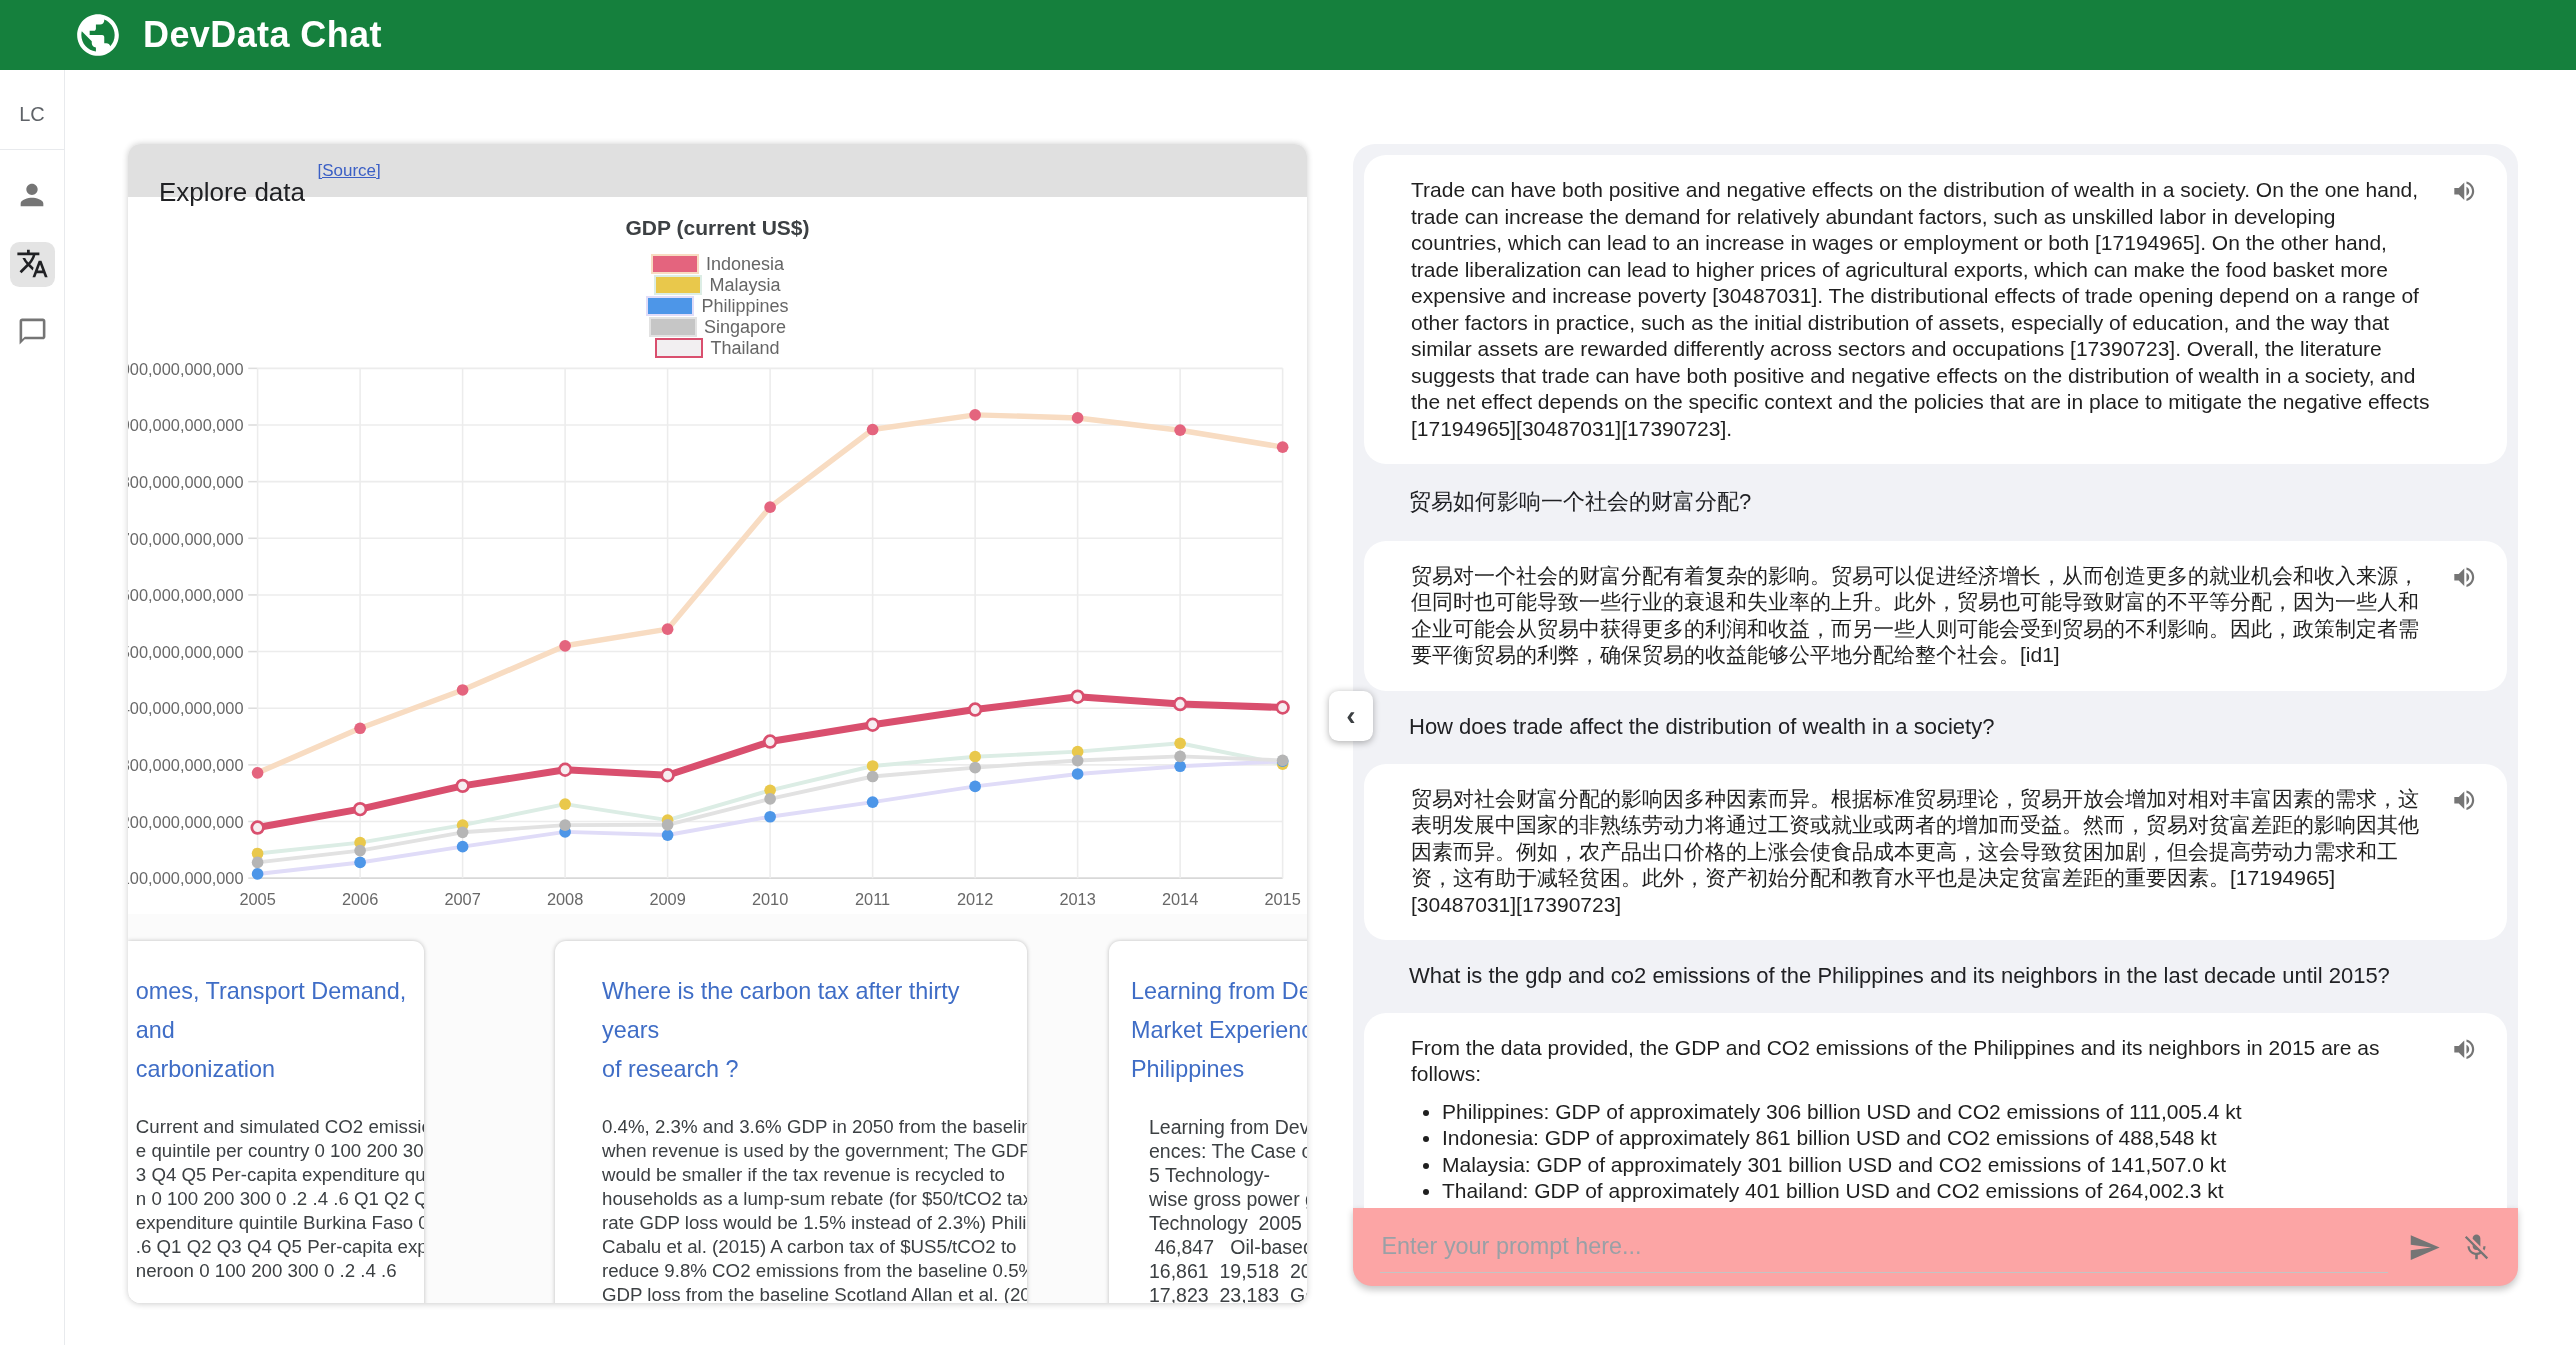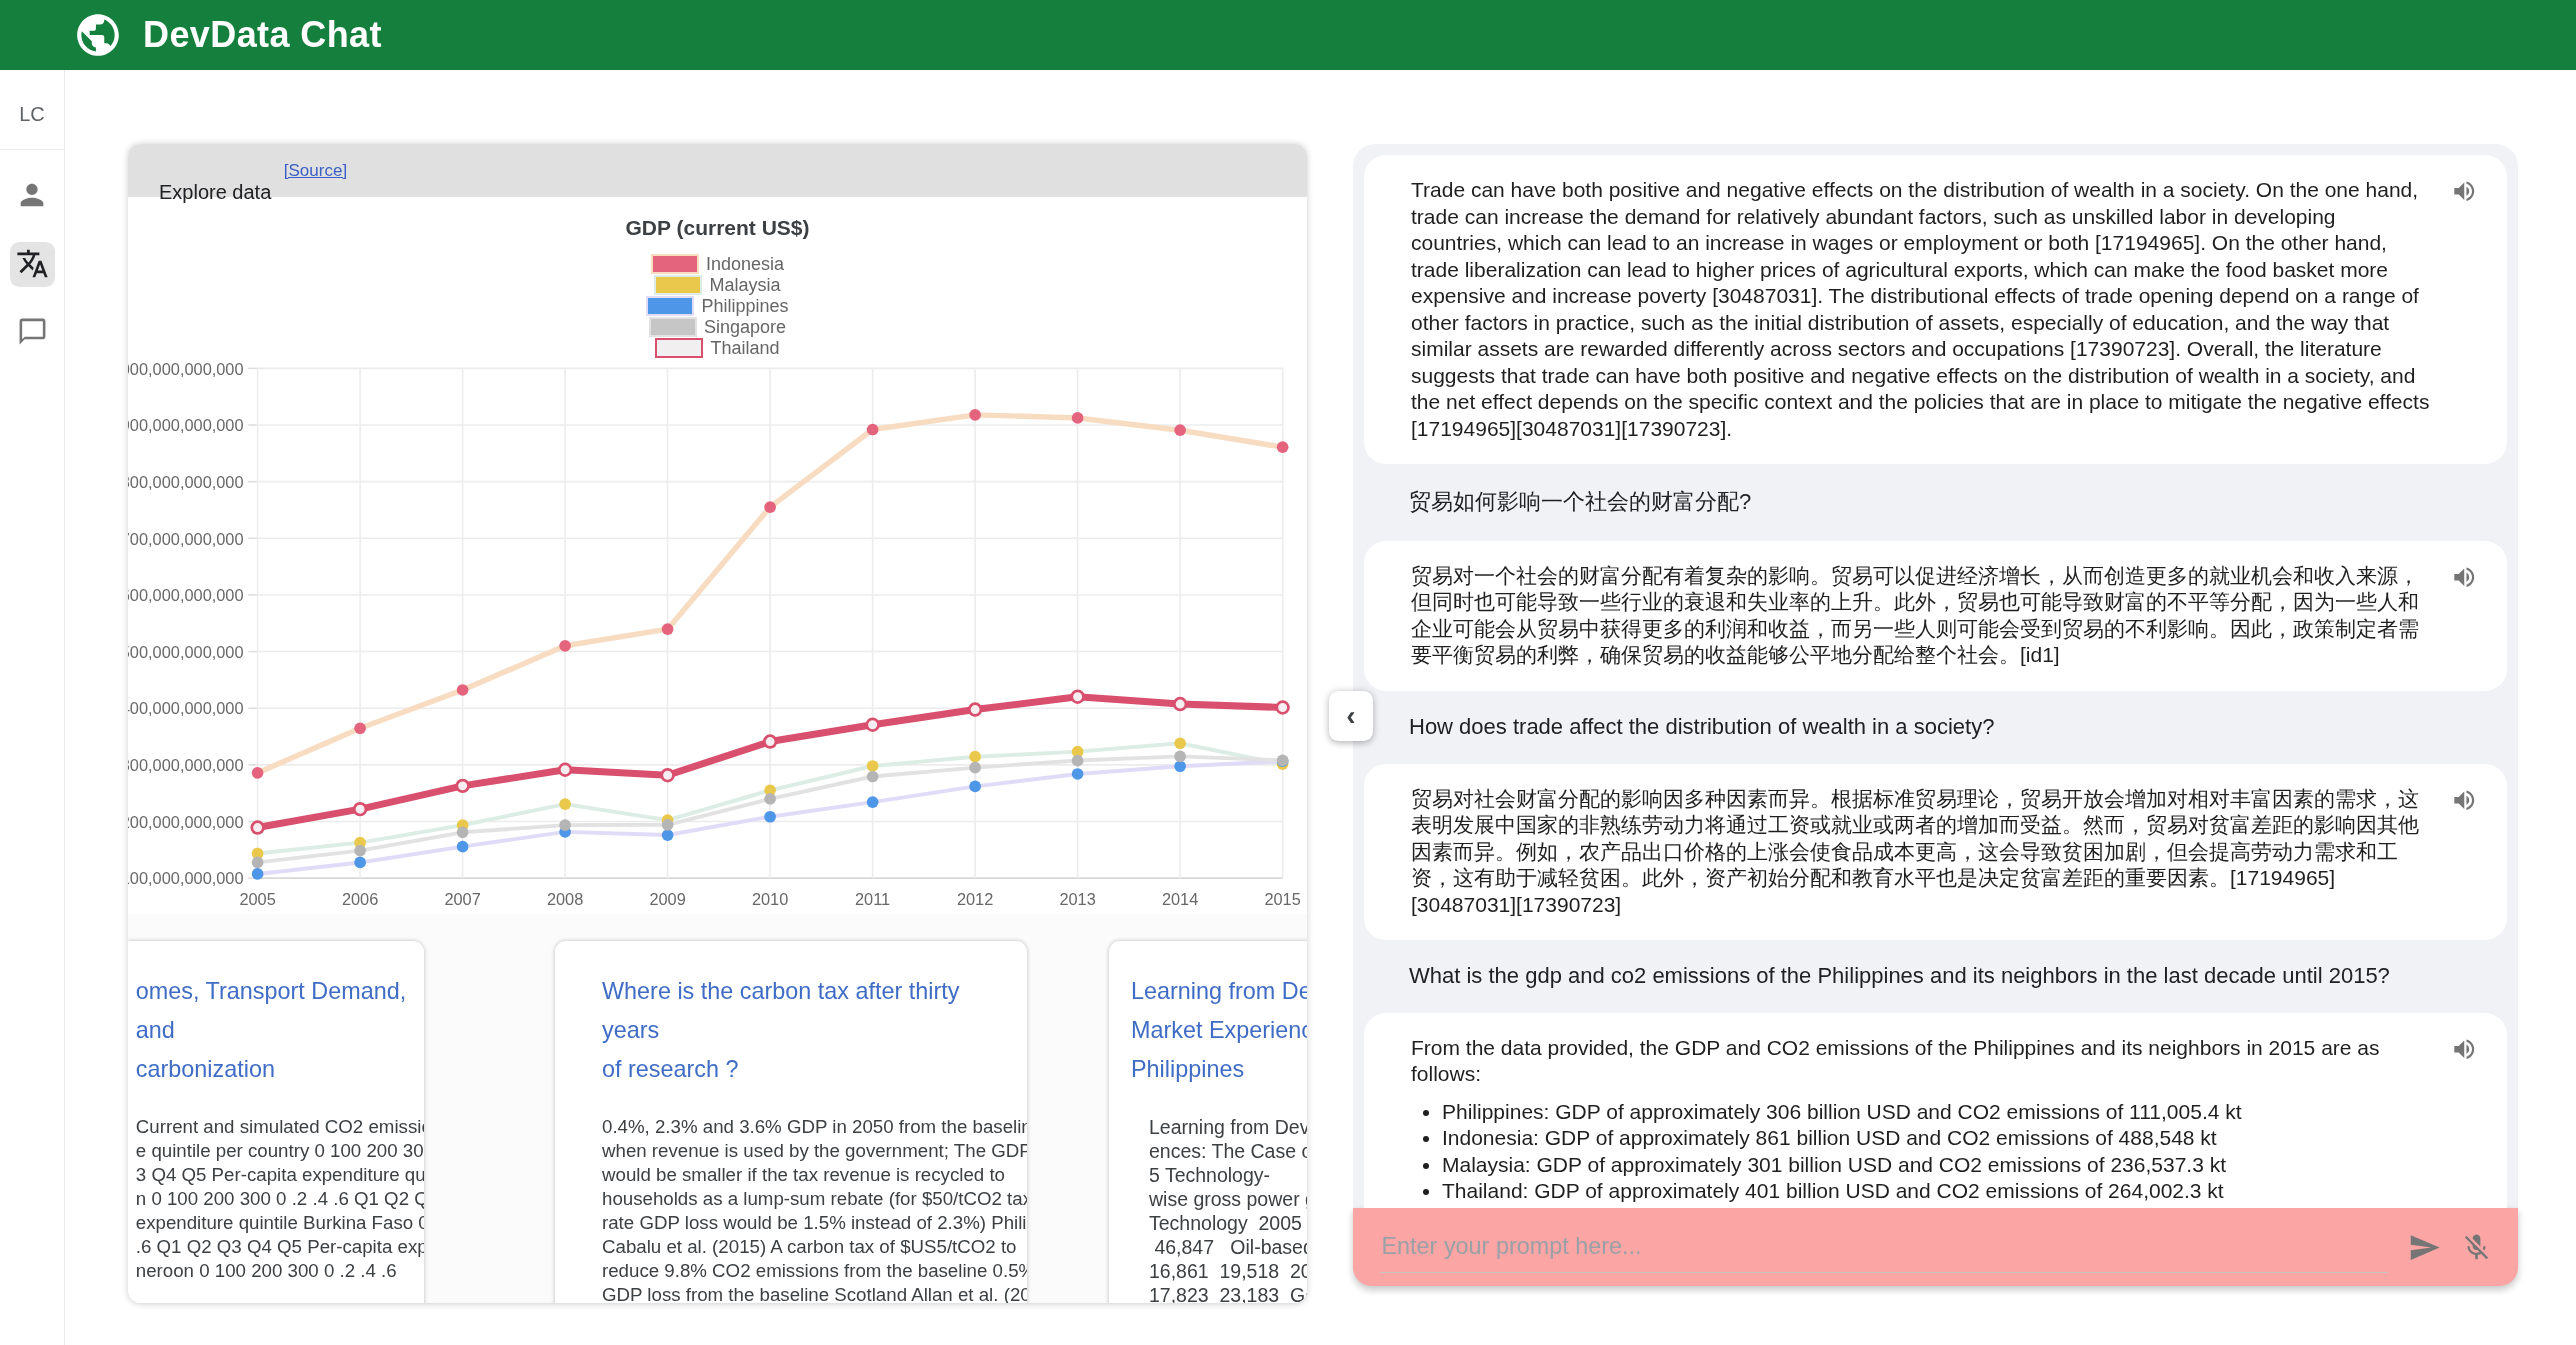--- a/index.html
+++ b/index.html
@@ -15,21 +15,21 @@
   .app-title{color:#fff;font-size:36px;font-weight:bold;margin-left:20px;letter-spacing:0.4px;}
   
   .sidebar{position:absolute;left:0;top:70px;width:65px;height:1276px;background:#fff;border-right:1.6px solid #e8eaed;display:flex;flex-direction:column;align-items:center;box-sizing:border-box;}
   .initials{margin-top:33px;font-size:20px;color:#5f6368;}
   .side-divider{width:65px;border-bottom:1.6px solid #e8eaed;margin-top:23.4px;}
   .side-icon{margin-top:23.4px;width:45px;height:45px;display:flex;align-items:center;justify-content:center;border-radius:9.4px;cursor:pointer;}
   .side-icon.selected{background:#e4e4e4;}
   
   .explore-panel{position:absolute;left:128px;top:144px;width:1179px;height:1159px;background:#fff;border-radius:12.5px;box-shadow:0 0.8px 6.2px rgba(0,0,0,.20);overflow:hidden;}
   .gray-bar{height:53px;background:#e0e0e0;display:flex;align-items:center;padding:0 31px;}
-  .explore-title{font-size:20px;color:#202124;margin-top:44px;}
+  .explore-title{font-size:26px;color:#202124;margin-top:44px;}
   .source-link{margin-left:12.5px;font-size:17px;color:#3b5fc5;text-decoration:underline;cursor:pointer;}
   .chart-title{text-align:center;margin-top:18.7px;font-size:21px;font-weight:600;color:#3c4043;}
   #chart-legend{display:flex;justify-content:center;align-items:center;margin-top:14px;flex-direction:column;}
   .legend-item{display:flex;align-items:center;margin:0 11px;cursor:pointer;}
   .legend-swatch{width:48px;height:20px;border:2.3px solid;box-sizing:border-box;}
   .legend-label{font-size:18px;color:#666;margin-left:7px;}
   #chart-svg{display:block;}
   .docs-bar{height:50px;background:#e0e0e0;display:flex;align-items:center;padding:0 31px;font-size:26px;color:#202124;}
   .docs-area{position:relative;height:419px;background:#fbfbfb;}
   .doc-card{position:absolute;top:27px;height:381px;background:#fff;border-radius:11px;box-shadow:0 0.8px 4.7px rgba(0,0,0,.25);padding:31px 47px;box-sizing:border-box;overflow:hidden;}
@@ -308,21 +308,21 @@
         </span>
     </div>
 
     <div class="question">What is the gdp and co2 emissions of the Philippines and its neighbors in the last decade until 2015?</div>
 
     <div class="bubble">
       <div>From the data provided, the GDP and CO2 emissions of the Philippines and its neighbors in 2015 are as follows:</div>
       <ul class="bullets">
         <li>Philippines: GDP of approximately 306 billion USD and CO2 emissions of 111,005.4 kt</li>
         <li>Indonesia: GDP of approximately 861 billion USD and CO2 emissions of 488,548 kt</li>
-        <li>Malaysia: GDP of approximately 301 billion USD and CO2 emissions of 236,537.3 kt</li>
+        <li>Malaysia: GDP of approximately 301 billion USD and CO2 emissions of 141,507.0 kt</li>
         <li>Thailand: GDP of approximately 401 billion USD and CO2 emissions of 264,002.3 kt</li>
         <li>Singapore: GDP of approximately 308 billion USD and CO2 emissions of 45,431.9 kt</li>
       </ul>
       <span class="speaker">
           <svg viewBox="0 0 24 24" width="26.5" height="26.5">
             <path fill="#757575" d="M3 9v6h4l5 5V4L7 9H3zm13.5 3c0-1.77-1.02-3.29-2.5-4.03v8.05c1.48-.73 2.5-2.25 2.5-4.02zM14 3.23v2.06c2.89.86 5 3.54 5 6.71s-2.11 5.85-5 6.71v2.06c4.01-.91 7-4.49 7-8.77s-2.99-7.86-7-8.77z"></path>
           </svg>
         </span>
     </div>
 

